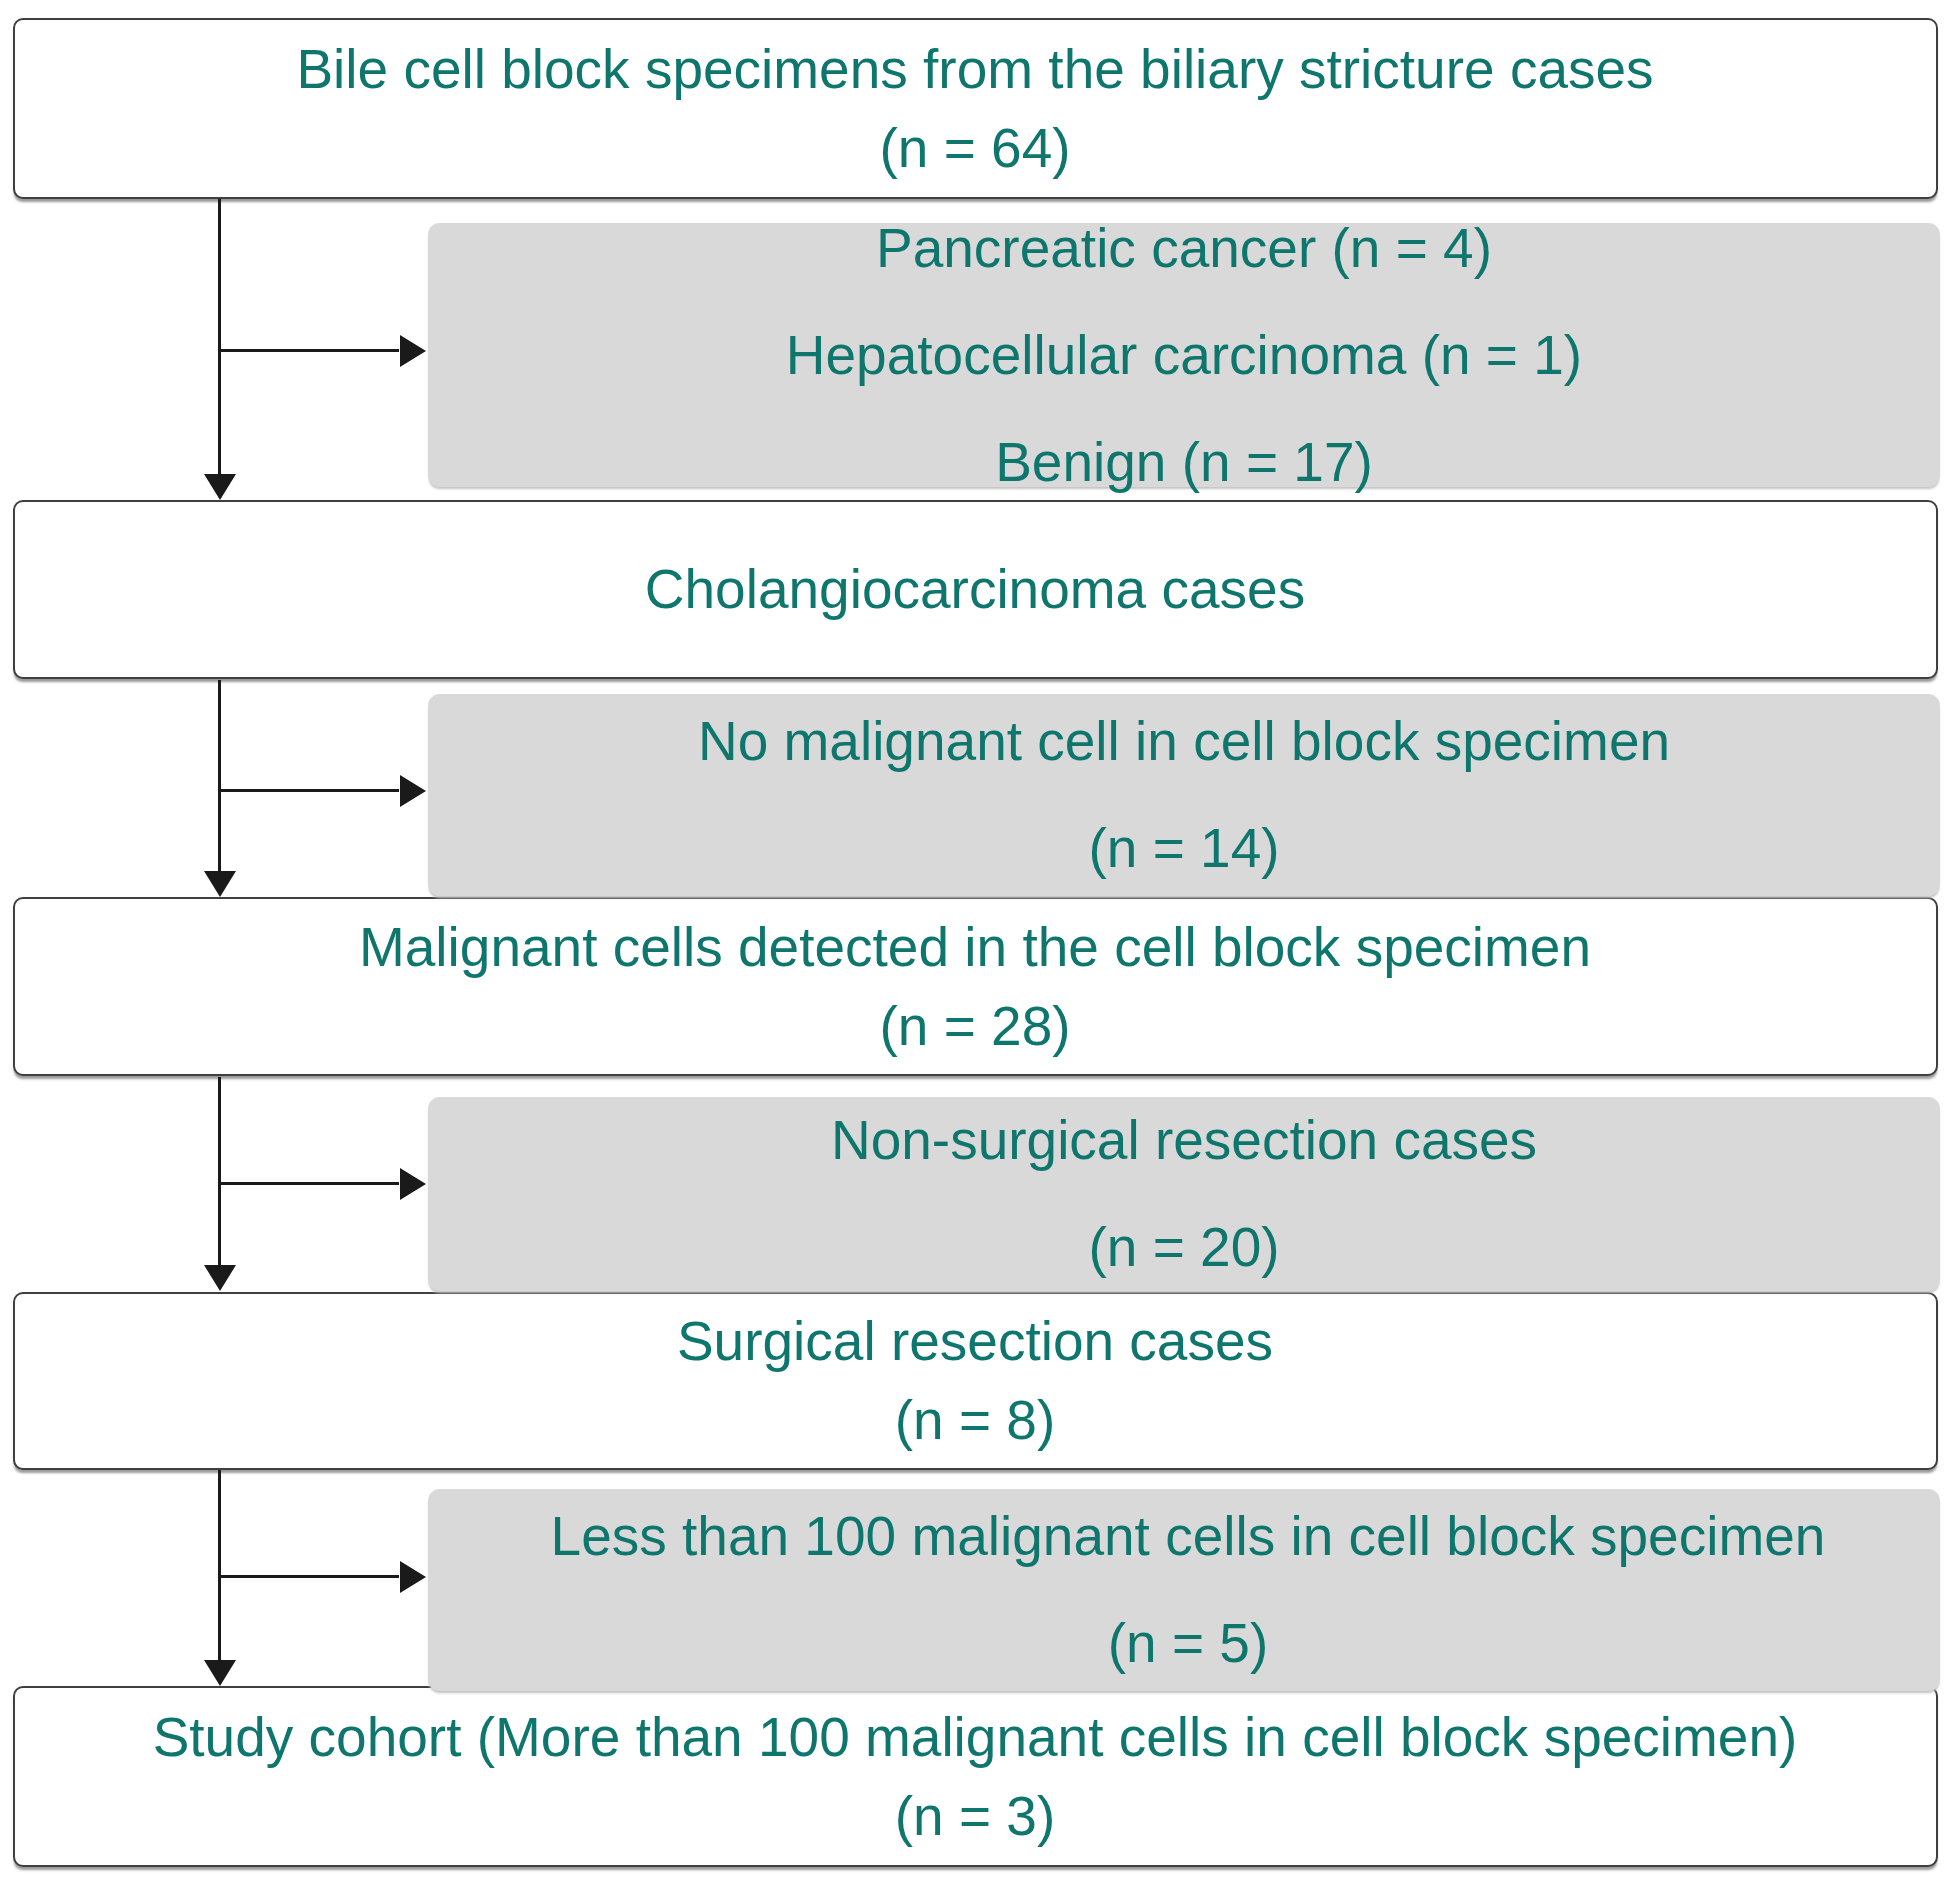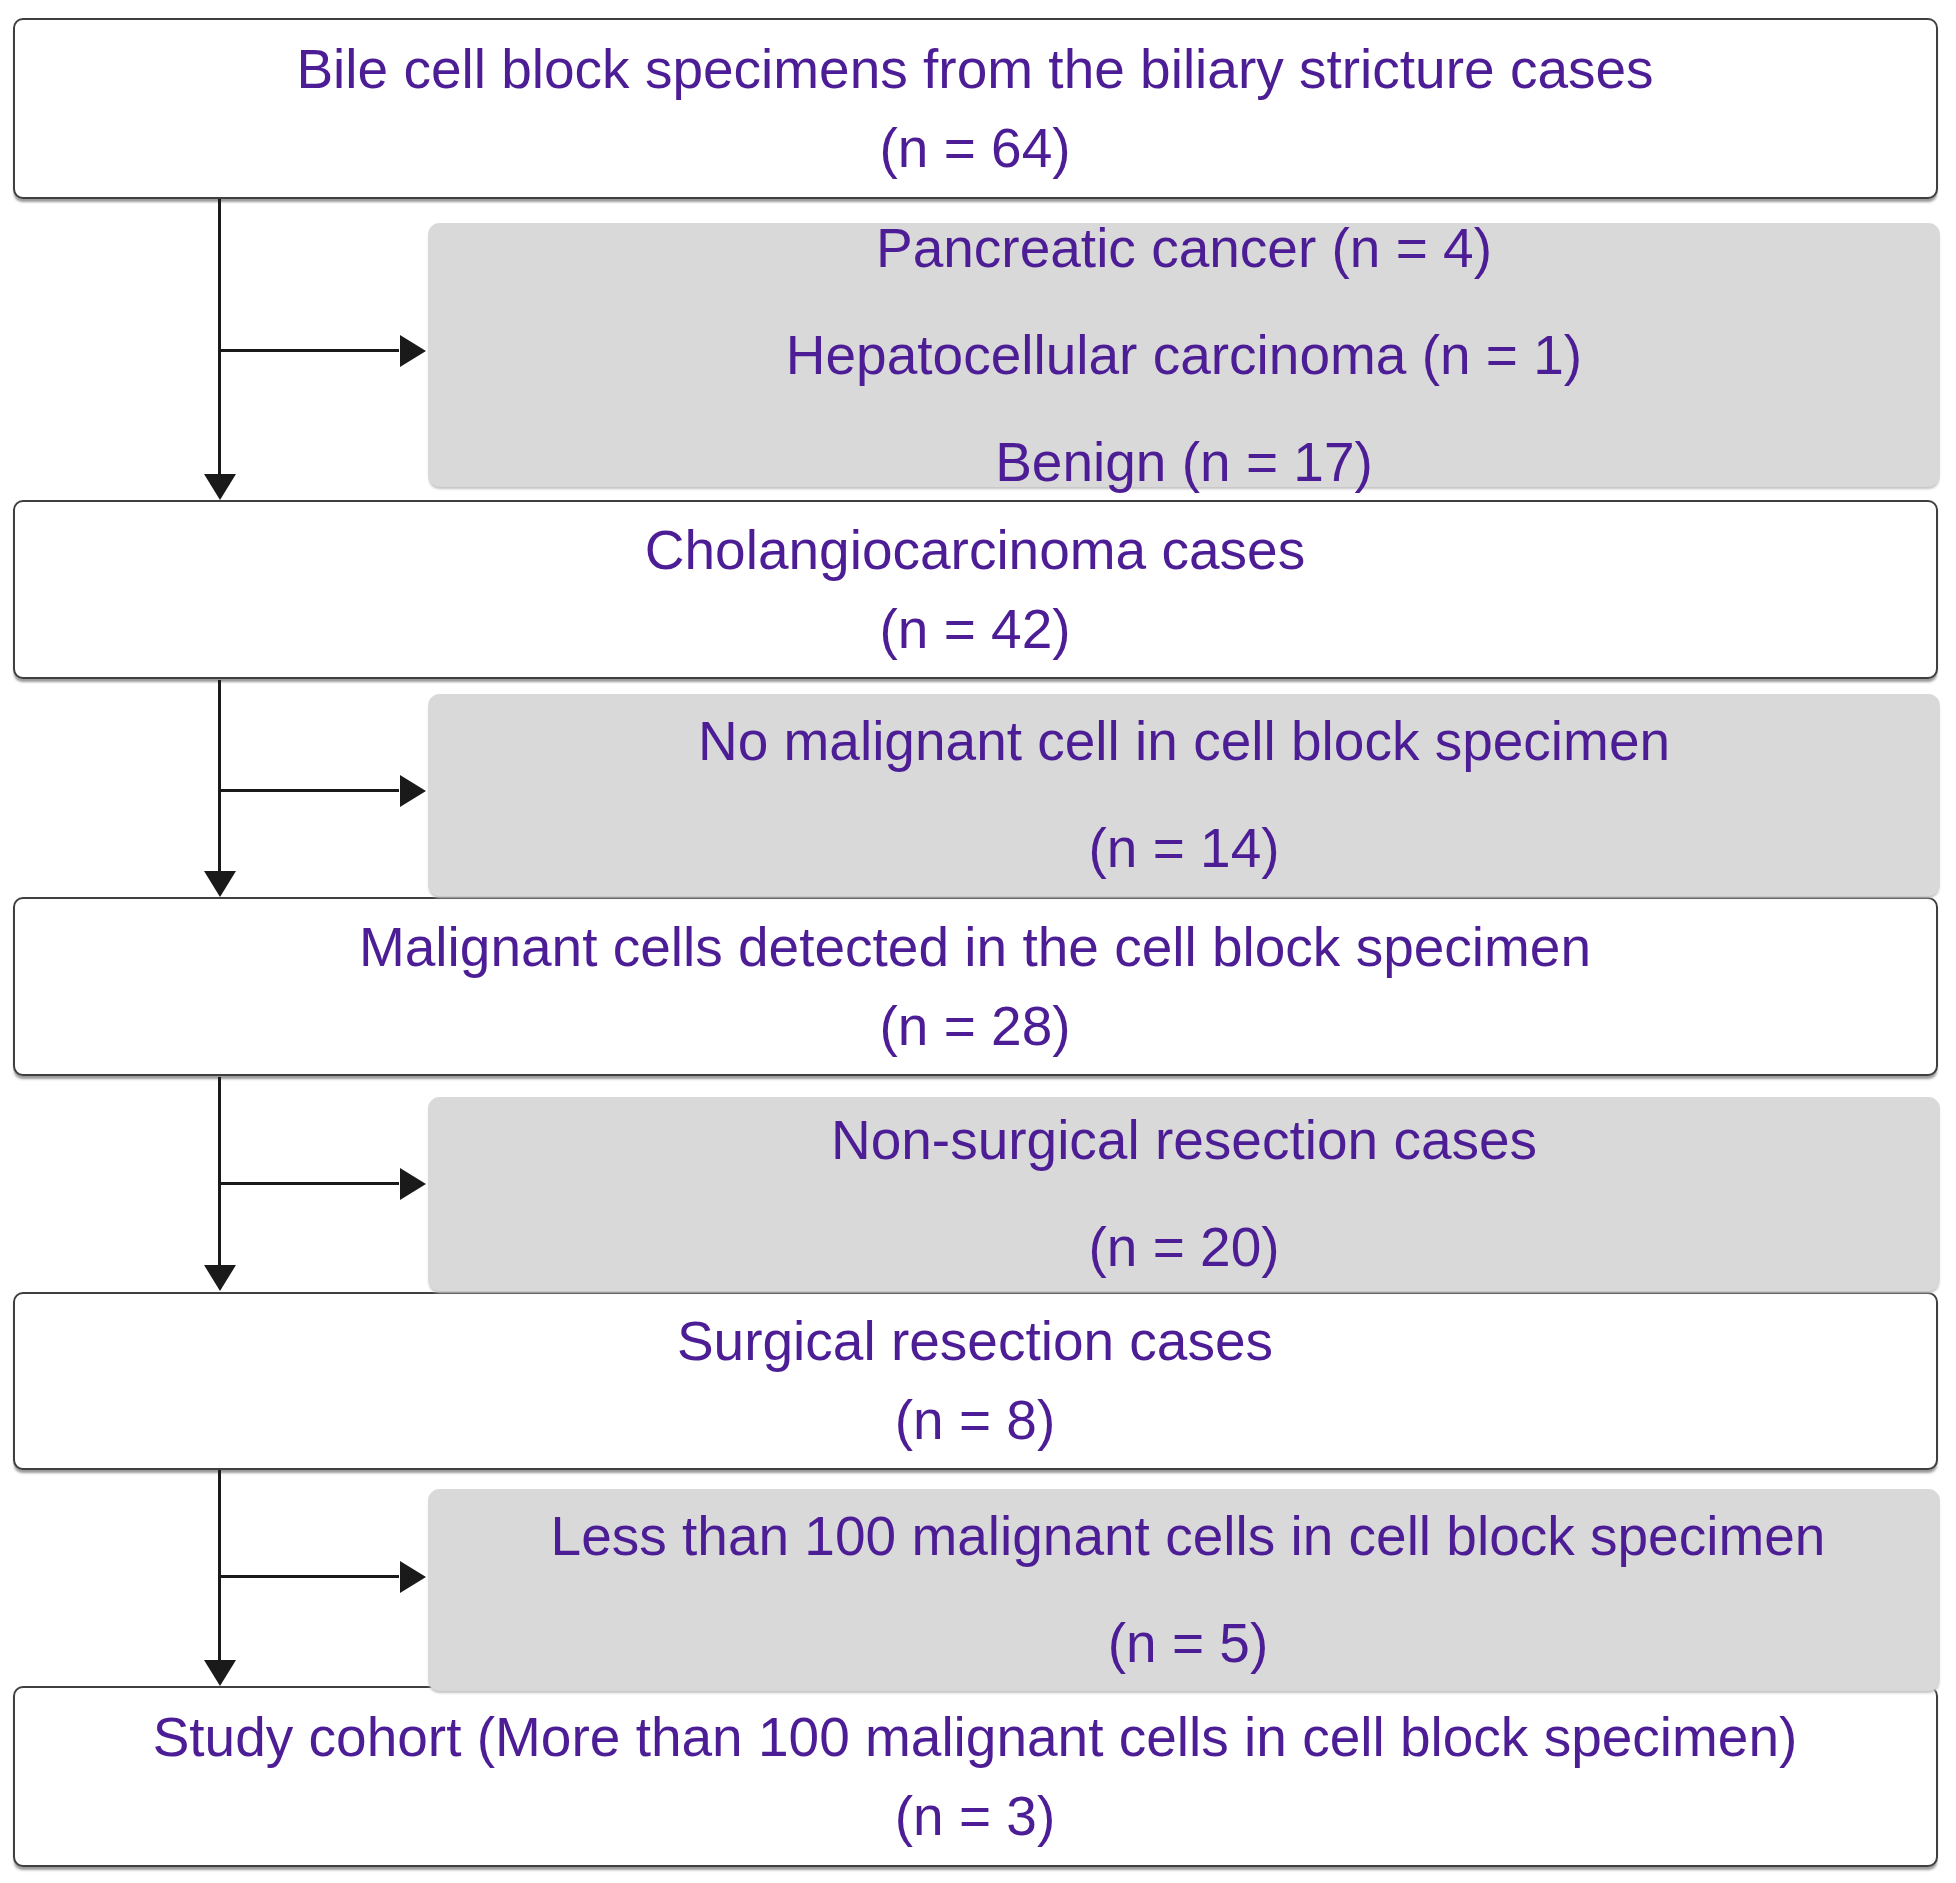--- a/index.html
+++ b/index.html
@@ -6,21 +6,21 @@
     margin: 0;
     padding: 0;
     background: #ffffff;
   }
   #canvas {
     position: relative;
     width: 1859px;
     height: 1883px;
     background: #ffffff;
     font-family: "Liberation Sans", sans-serif;
-    color: #4c1d95;
+    color: #0f766e;
   }
   .main-box {
     position: absolute;
     left: 12.5px;
     width: 1925px;
     box-sizing: border-box;
     background: #ffffff;
     border: 2.5px solid #3f3f3f;
     border-radius: 10px;
     box-shadow: 0 4.2px 2.5px -1.7px #9a9a9a;
@@ -84,21 +84,20 @@
 
 <div id="canvas">
 
   <div class="main-box" style="top:18.3px; height:181px;">
     <span class="box-line">Bile cell block specimens from the biliary stricture cases</span>
     <span class="box-line">(n = 64)</span>
   </div>
 
   <div class="main-box" style="top:500px; height:179px;">
     <span class="box-line">Cholangiocarcinoma cases</span>
-    <span class="box-line">(n = 42)</span>
   </div>
 
   <div class="main-box" style="top:897px; height:179px;">
     <span class="box-line">Malignant cells detected in the cell block specimen</span>
     <span class="box-line">(n = 28)</span>
   </div>
 
   <div class="main-box" style="top:1292px; height:178px;">
     <span class="box-line">Surgical resection cases</span>
     <span class="box-line">(n = 8)</span>

